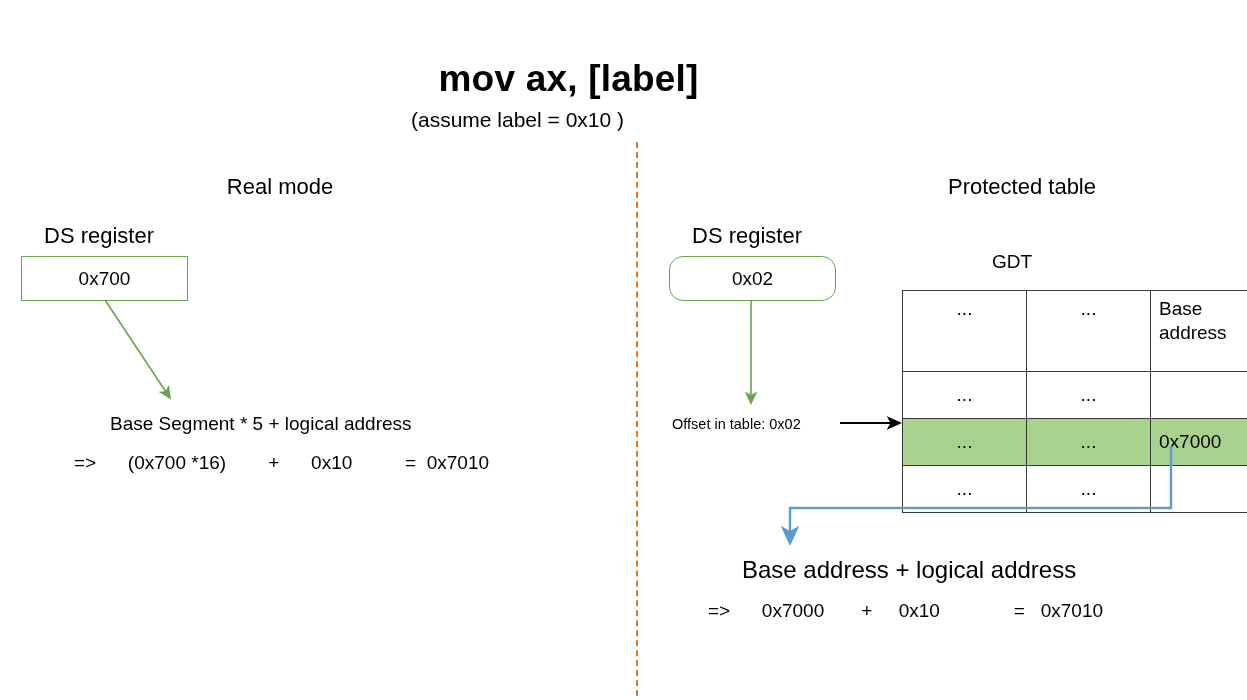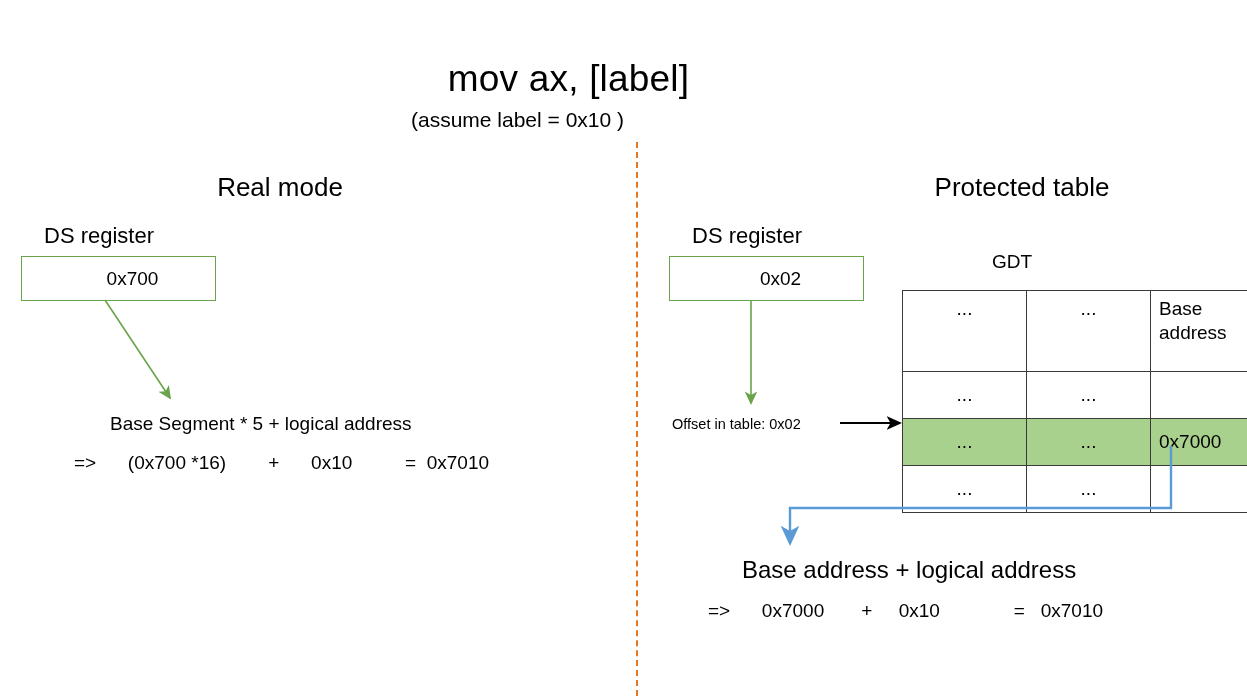--- a/index.html
+++ b/index.html
@@ -6,50 +6,49 @@
   body{
     width:1247px;height:700px;position:relative;overflow:hidden;
     font-family:"Liberation Sans","DejaVu Sans",sans-serif;
     color:#000000;
   }
   .abs{position:absolute;}
 
   
   #title{
     left:0;top:57px;width:1137px;text-align:center;
-    font-size:37px;line-height:44px;font-weight:400;letter-spacing:.2px;
+    font-size:37px;line-height:44px;font-weight:700;letter-spacing:.2px;
   }
   #subtitle{
     left:0;top:106px;width:1035px;text-align:center;
     font-size:21px;line-height:28px;
   }
 
-  .mode-title{font-size:26px;line-height:24px;text-align:center;}
+  .mode-title{font-size:22px;line-height:24px;text-align:center;}
   #real-mode-title{left:180px;top:175px;width:200px;}
   #protected-mode-title{left:922px;top:175px;width:200px;}
 
   
   #divider{
     left:636px;top:142px;width:0;height:554px;
     border-left:2px dashed #e8761e;
   }
 
   
   .reg-label{font-size:22px;line-height:23px;}
   #ds-label-left{left:44px;top:224px;}
   #ds-label-right{left:692px;top:224px;}
 
   .reg-box{
     border:1.3px solid #6aa44a;background:#ffffff;
     display:flex;align-items:center;justify-content:center;
     font-size:19px;
-    padding-left:28px;
   }
   #ds-box-left{left:21px;top:256px;width:165px;height:43px;}
-  #ds-box-right{left:669px;top:256px;width:165px;height:43px;}
+  #ds-box-right{left:669px;top:256px;width:165px;height:43px;border-radius:14px;}
 
   
   #left-formula-1{left:110px;top:411px;font-size:19px;line-height:26px;white-space:pre;}
   #left-formula-2{left:74px;top:450px;font-size:19px;line-height:26px;white-space:pre;}
 
   
   #gdt-title{left:1012px;top:250px;font-size:19px;line-height:24px;transform:translateX(-50%);}
 
   #offset-label{left:672px;top:414px;font-size:14.5px;line-height:20px;}
 

